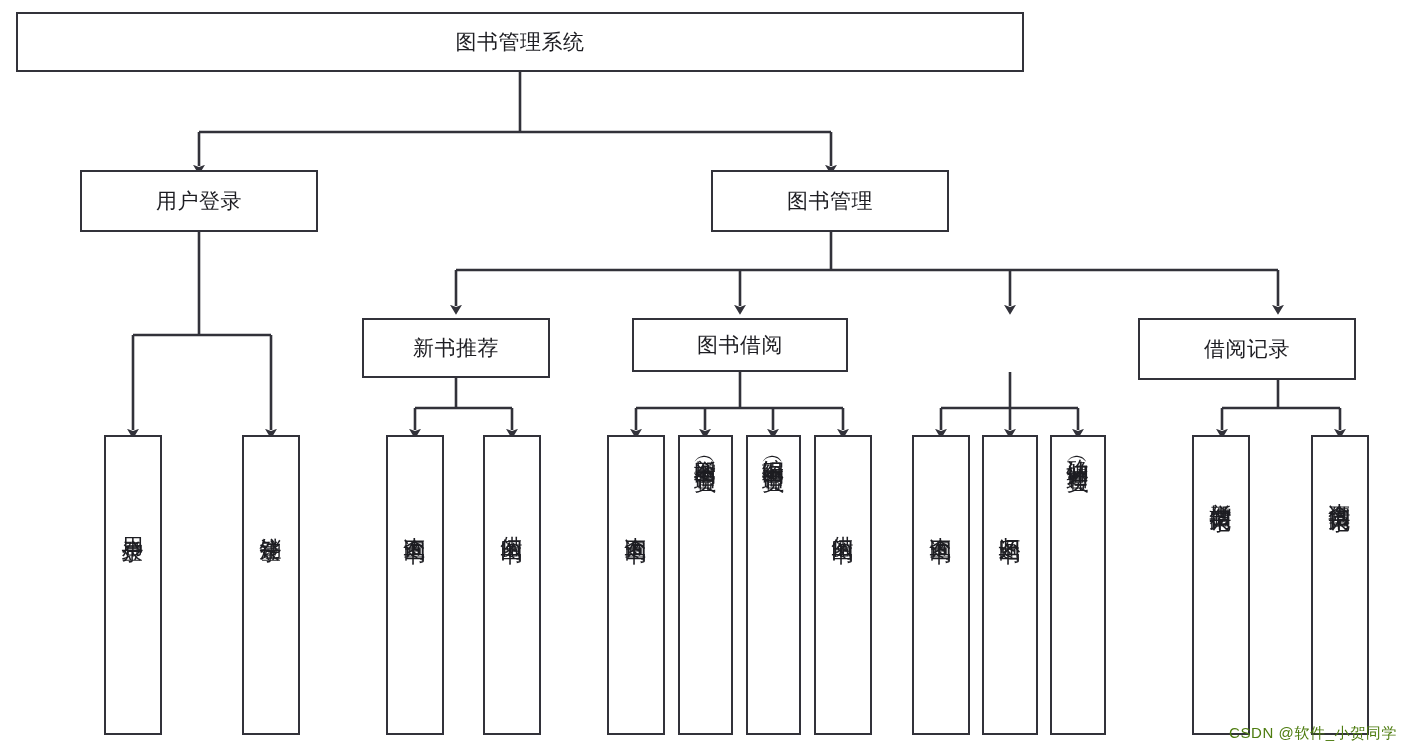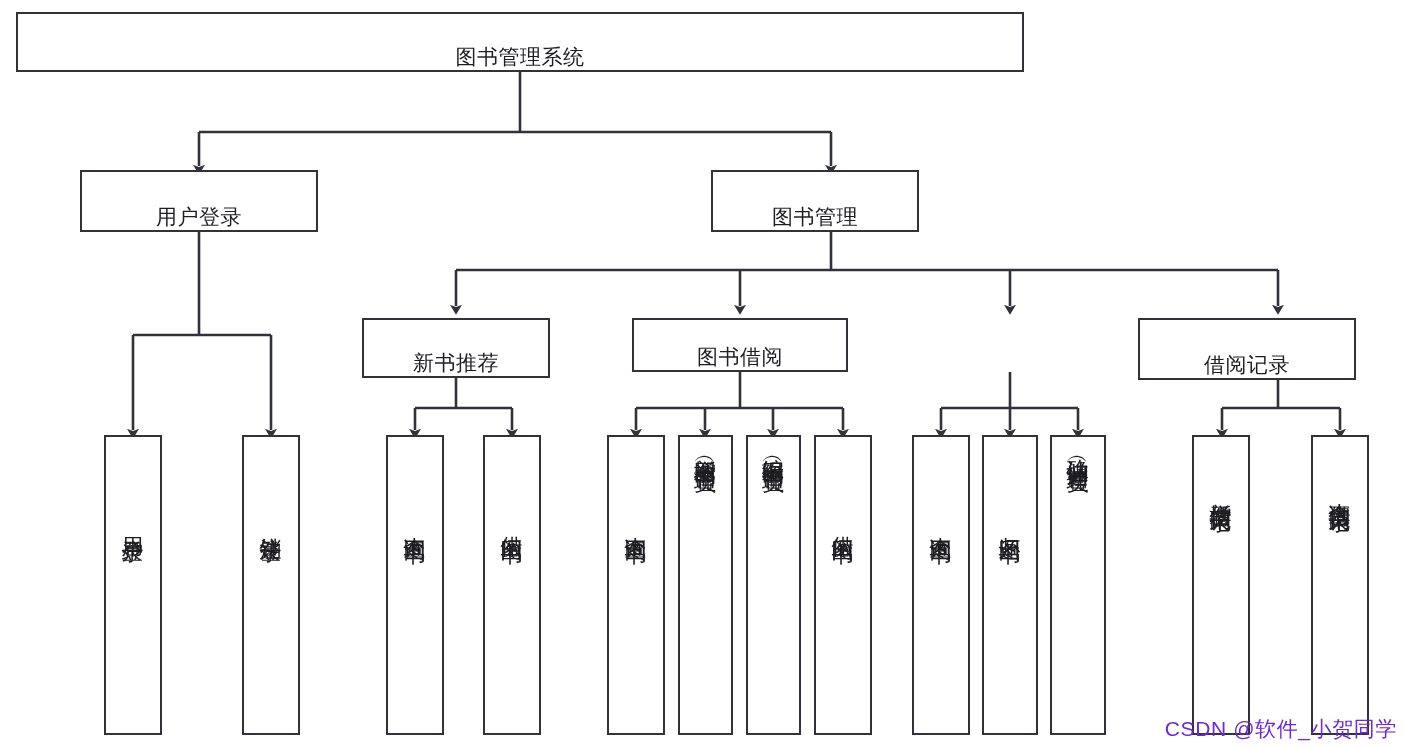--- a/index.html
+++ b/index.html
@@ -25,21 +25,21 @@
     width: 1405px;
     height: 747px;
     pointer-events: none;
   }
   .node {
     position: absolute;
     box-sizing: border-box;
     background: #ffffff;
     border: 2px solid #32323a;
     display: flex;
-    align-items: flex-end;
+    align-items: center;
     justify-content: center;
     color: #1d1d22;
     z-index: 2;
   }
   .node .label {
     display: block;
     text-align: center;
     line-height: 1.22;
     letter-spacing: 0.5px;
   }
@@ -64,22 +64,22 @@
   .node.vert.mid .label {
     margin-top: 44px;
   }
   .node.vert.mid2 .label {
     margin-top: 78px;
   }
   .watermark {
     position: absolute;
     right: 8px;
     bottom: 4px;
-    font-size: 21px;
-    color: #6d28d9;
+    font-size: 15px;
+    color: #4d7c0f;
     letter-spacing: 0.6px;
     white-space: nowrap;
     z-index: 3;
     font-family: "Liberation Sans", "DejaVu Sans", sans-serif;
   }
 </style>
 </head>
 <body>
 
 <div id="canvas">
@@ -134,21 +134,21 @@
     </g>
   </svg>
 
   <div class="node horiz" style="left:16px; top:12px; width:1008px; height:60px;">
     <span class="label">图书管理系统</span>
   </div>
 
   <div class="node horiz" style="left:80px; top:170px; width:238px; height:62px;">
     <span class="label">用户登录</span>
   </div>
-  <div class="node horiz" style="left:711px; top:170px; width:208px; height:62px;">
+  <div class="node horiz" style="left:711px; top:170px; width:238px; height:62px;">
     <span class="label">图书管理</span>
   </div>
 
   <div class="node horiz" style="left:362px; top:318px; width:188px; height:60px;">
     <span class="label">新书推荐</span>
   </div>
   <div class="node horiz" style="left:632px; top:318px; width:216px; height:54px;">
     <span class="label">图书借阅</span>
   </div>
   <div class="node horiz" style="left:1138px; top:318px; width:218px; height:62px;">

